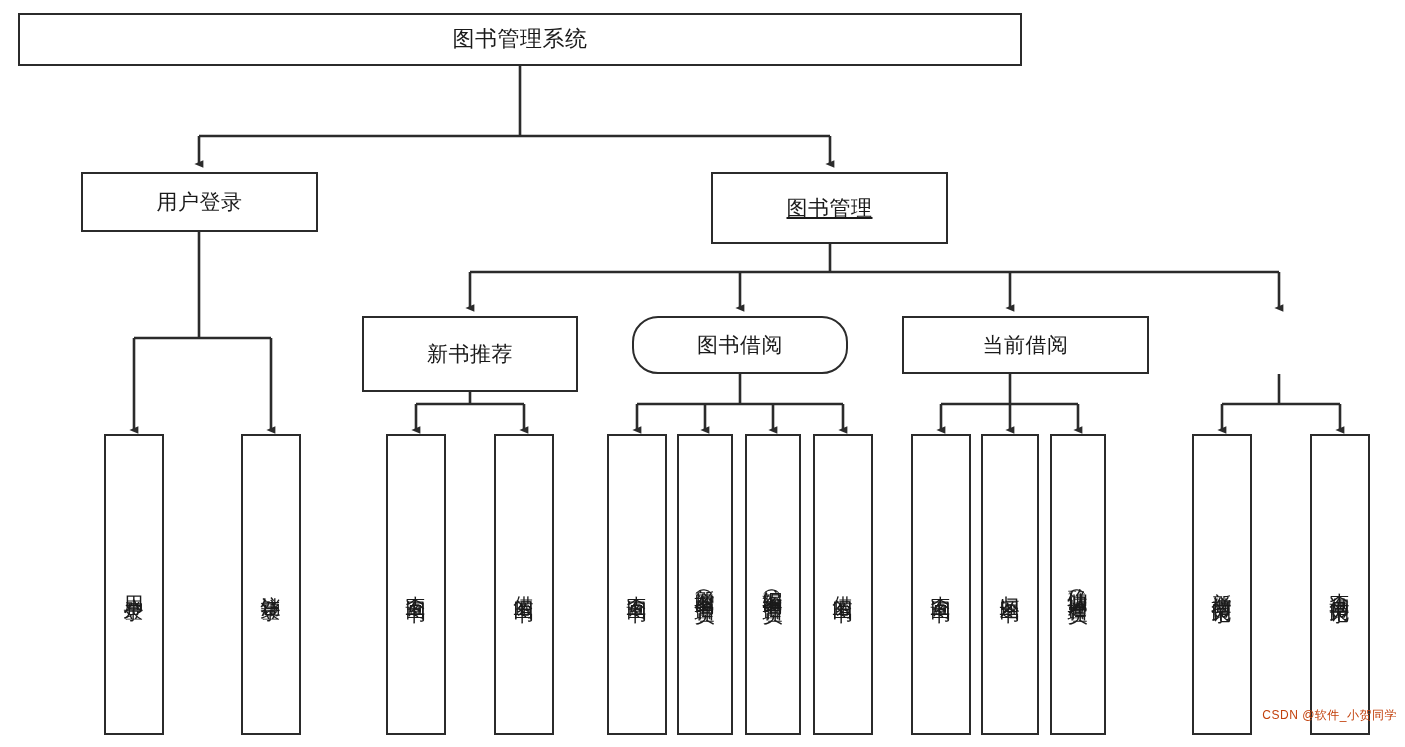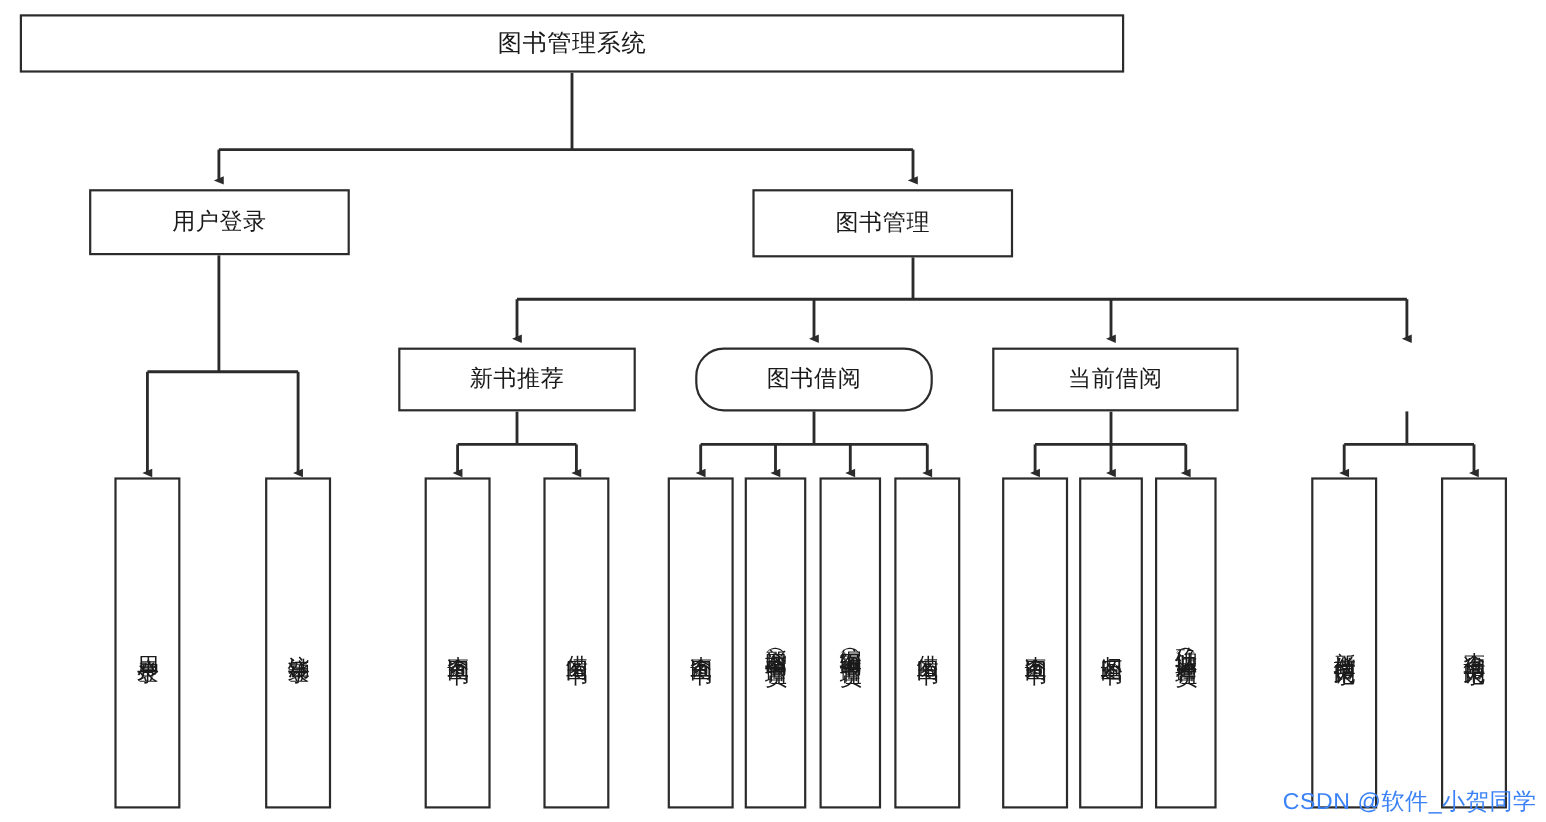--- a/index.html
+++ b/index.html
@@ -59,23 +59,23 @@
     font-size: 20px;
     letter-spacing: 2.5px;
     color: #1a1a1a;
     line-height: 1.0;
     white-space: nowrap;
     max-height: 100%;
   }
   #watermark {
     position: absolute;
     right: 8px;
-    bottom: 5px;
-    font-size: 21px;
-    color: #3b82f6;
+    bottom: 23px;
+    font-size: 12px;
+    color: #c2410c;
     letter-spacing: 0.5px;
     white-space: nowrap;
   }
 </style>
 </head>
 <body>
 
 <div id="canvas">
 
   <svg id="edges" viewBox="0 0 1405 747" xmlns="http://www.w3.org/2000/svg">
@@ -129,33 +129,33 @@
   </svg>
 
   <div class="node h root" style="left:18px; top:13px; width:1004px; height:53px;">
     <span>图书管理系统</span>
   </div>
 
   <div class="node h" style="left:81px; top:172px; width:237px; height:60px;">
     <span>用户登录</span>
   </div>
 
-  <div class="node h" style="left:684px; top:172px; width:237px; height:62px;">
+  <div class="node h" style="left:711px; top:172px; width:237px; height:72px;text-decoration:underline;">
     <span>图书管理</span>
   </div>
 
-  <div class="node h" style="left:362px; top:316px; width:216px; height:58px;">
+  <div class="node h" style="left:362px; top:316px; width:216px; height:76px;">
     <span>新书推荐</span>
   </div>
 
   <div class="node h" style="left:632px; top:316px; width:216px; height:58px;border-radius:26px;">
     <span>图书借阅</span>
   </div>
 
-  <div class="node h" style="left:902px; top:316px; width:224px; height:58px;">
+  <div class="node h" style="left:902px; top:316px; width:247px; height:58px;">
     <span>当前借阅</span>
   </div>
 
 
   <div class="vwrap" style="left:104px; top:434px; width:60px; height:301px;">
     <span class="vtext">用户登录</span>
   </div>
 
   <div class="vwrap" style="left:241px; top:434px; width:60px; height:301px;">
     <span class="vtext">注销登录</span>

